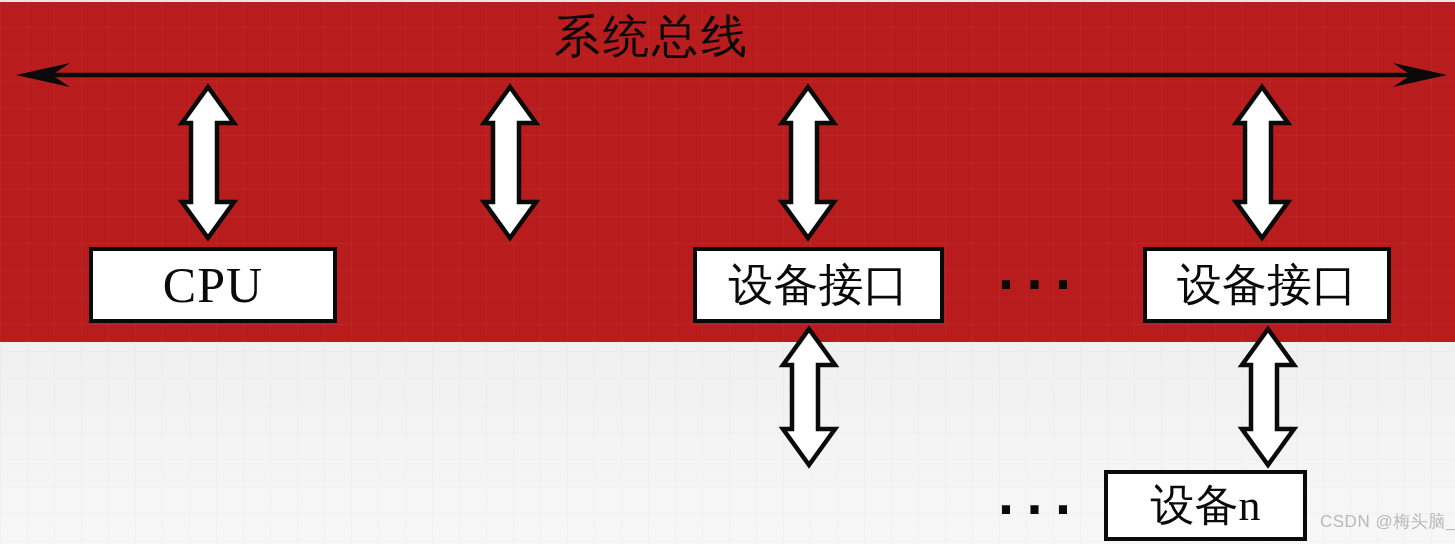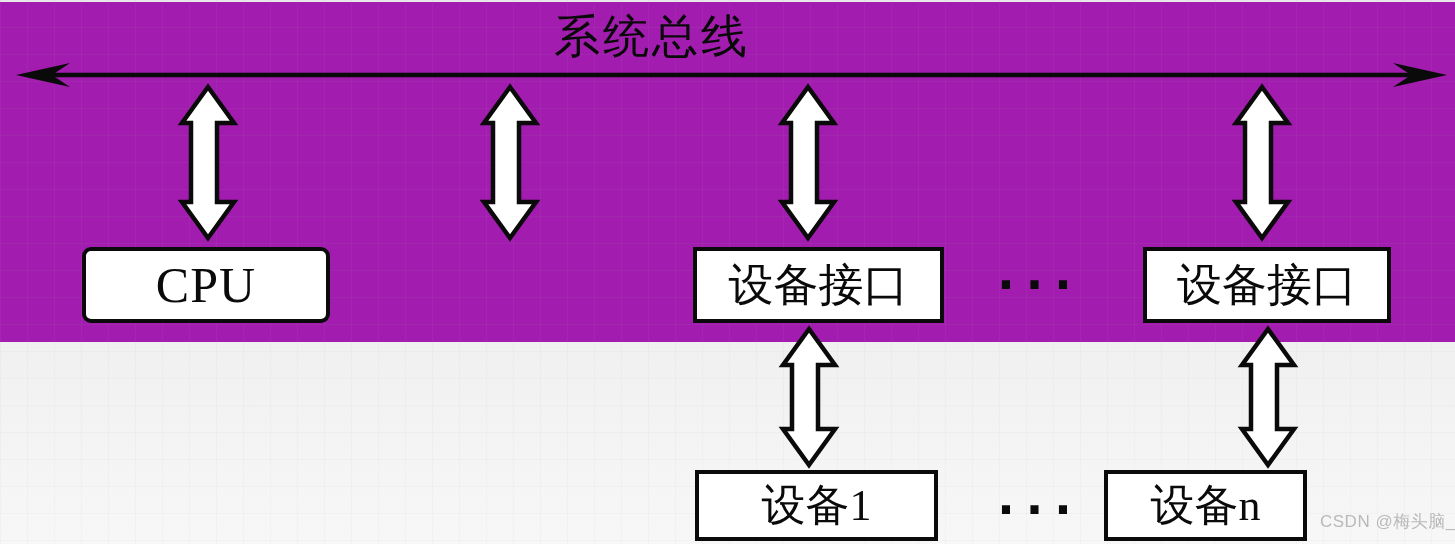--- a/index.html
+++ b/index.html
@@ -1,18 +1,18 @@
 <!DOCTYPE html>
 <html><head>
 <meta charset="utf-8">
 <style>
   html,body{margin:0;padding:0;background:#ffffff;}
   .canvas{
     position:relative;width:1455px;height:544px;overflow:hidden;
-    background:#a21caf;
+    background:#b91c1c;
     font-family:"Liberation Serif","DejaVu Serif",serif;
   }
   .bg-bottom{
     position:absolute;left:0;right:0;top:342px;bottom:0;
     background:linear-gradient(180deg,#f0f0f1 0%,#f4f4f5 55%,#f7f7f8 100%);
   }
   .bg-topband{
     position:absolute;left:0;right:0;top:0;height:2px;background:#ebebec;
   }
   .grid{
@@ -28,21 +28,21 @@
     text-align:center;font-size:46px;line-height:58px;color:#090909;
     letter-spacing:3px;
   }
   .box{
     position:absolute;box-sizing:border-box;background:#ffffff;
     border:4px solid #0a0a0a;display:flex;align-items:center;justify-content:center;
     color:#0a0a0a;
   }
   .box-top{top:247px;height:76px;font-size:45px;}
   .box-bottom{top:470px;height:71px;font-size:44px;}
-  .box-cpu{left:82px;width:248px;font-size:50px;letter-spacing:1px;border-radius:9px;}
+  .box-cpu{left:89px;width:248px;font-size:50px;letter-spacing:1px;}
   .box-mem{left:385px;width:253px;letter-spacing:6px;}
   .box-if1{left:693px;width:251px;}
   .box-if2{left:1143px;width:248px;}
   .box-dev1{left:695px;width:243px;}
   .box-devn{left:1104px;width:203px;}
   .ellipsis{
     position:absolute;width:110px;text-align:center;color:#0a0a0a;
     font-size:46px;font-weight:bold;letter-spacing:11px;
     font-family:"DejaVu Sans","Liberation Sans",sans-serif;
   }
@@ -86,23 +86,20 @@
     <span>CPU</span>
   </div>
   <div class="box box-top box-if1">
     <span>设备接口</span>
   </div>
   <div class="ellipsis ellipsis-top">···</div>
   <div class="box box-top box-if2">
     <span>设备接口</span>
   </div>
 
-  <div class="box box-bottom box-dev1">
-    <span>设备1</span>
-  </div>
   <div class="ellipsis ellipsis-bottom">···</div>
   <div class="box box-bottom box-devn">
     <span>设备n</span>
   </div>
 
   <div class="watermark">CSDN @梅头脑_</div>
 
 </div>
 
 </body></html>

